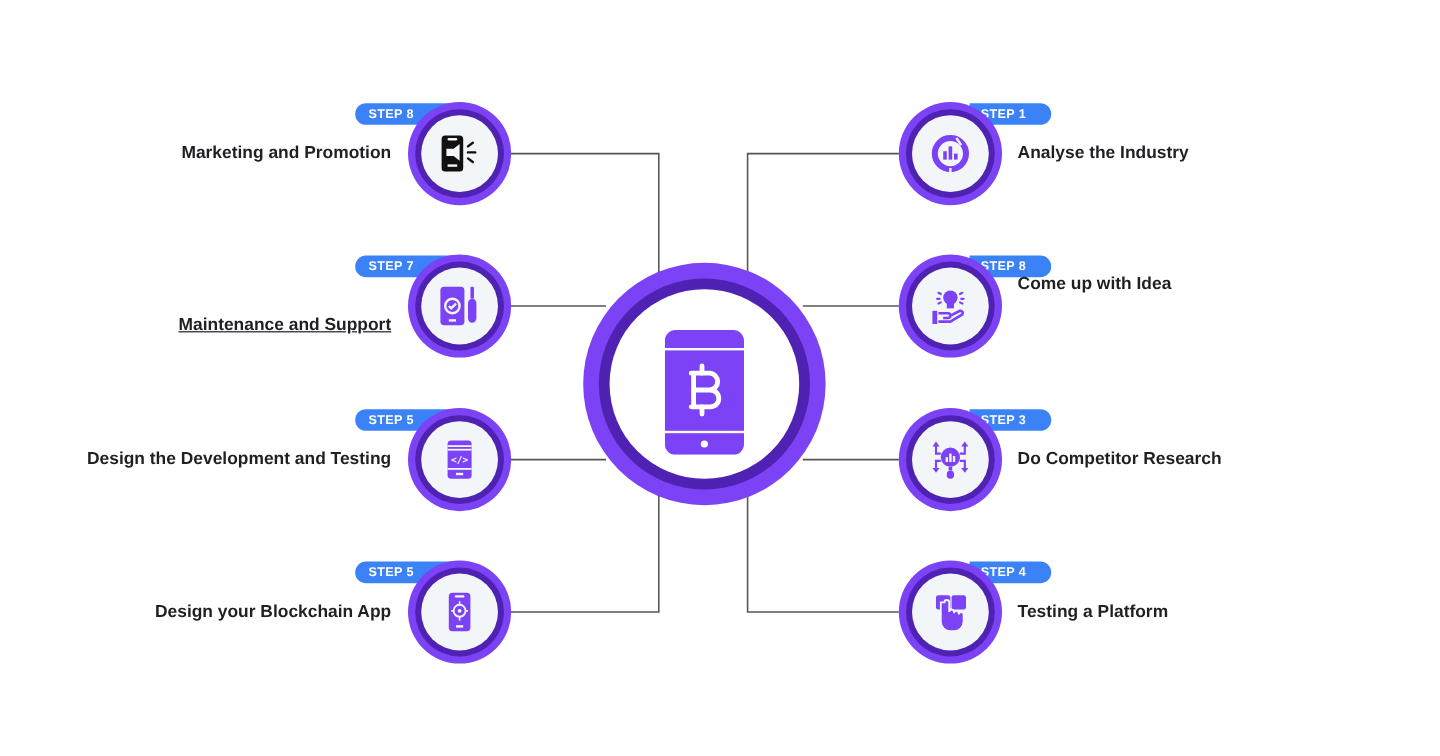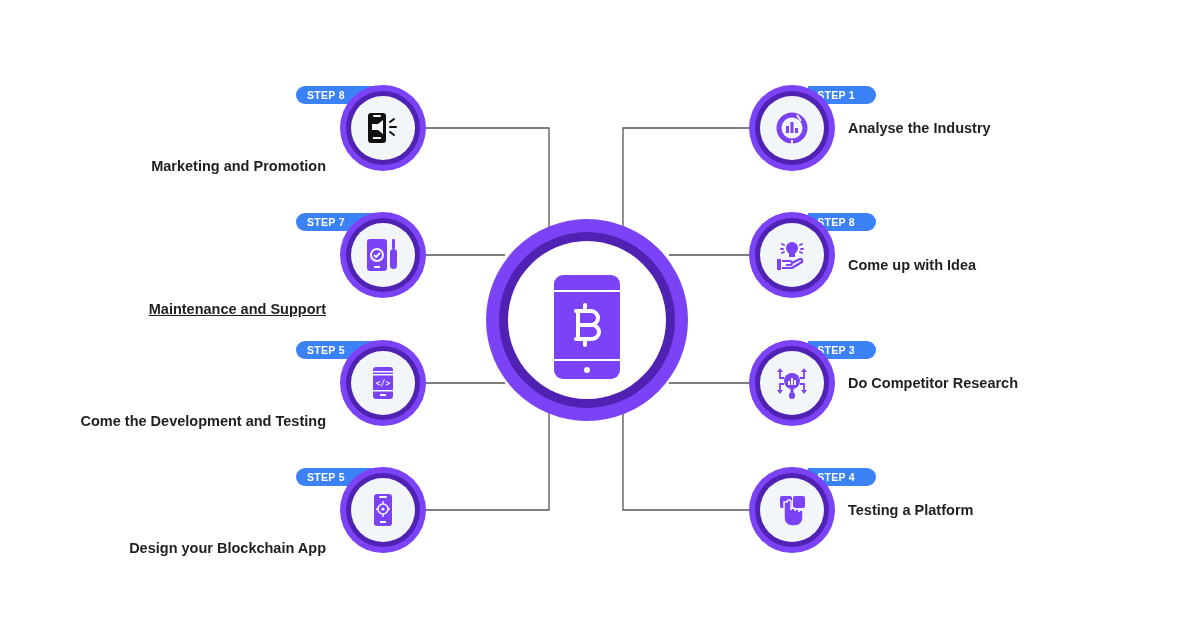--- a/index.html
+++ b/index.html
@@ -21,21 +21,21 @@
   .node .ring2 { position:absolute; left:6px; top:6px; width:74px; height:74px; border-radius:50%; background:#4F22B3; }
   .node .core { position:absolute; left:11px; top:11px; width:64px; height:64px; border-radius:50%; background:#F3F6F9; }
   .node .icon { position:absolute; left:21px; top:21px; width:44px; height:44px; }
 
   .pill { position:absolute; height:18px; background:#3b82f6; color:#ffffff; font-weight:700;
           font-size:10.5px; line-height:18px; letter-spacing:0.3px; }
   .pill.left { border-radius:9px 0 0 9px; padding-left:11px; }
   .pill.right { border-radius:0 9px 9px 0; padding-left:0; text-align:right; padding-right:21px; box-sizing:border-box; }
 
   .label { position:absolute; font-size:14.5px; font-weight:700; color:#1f1f24; white-space:nowrap; line-height:18px; }
-  .label.left { text-align:right;margin-top:38px; }
+  .label.left { text-align:right; }
 </style>
 </head>
 <body>
 
 <div class="canvas">
 
   <svg class="lines" width="1200" height="630">
     <g fill="none" stroke="#555555" stroke-width="1.3">
 
       <polyline points="425,128 549,128 549,228"></polyline>
@@ -116,21 +116,21 @@
       <div class="core"></div>
     <svg class="icon" viewBox="0 0 44 44">
       <rect x="12" y="6" width="20" height="32" rx="3" fill="#7B42F6"></rect>
       <rect x="12" y="10" width="20" height="1.5" fill="#F3F6F9"></rect>
       <rect x="12" y="13" width="20" height="1.5" fill="#F3F6F9"></rect>
       <rect x="12" y="29" width="20" height="1.5" fill="#F3F6F9"></rect>
       <rect x="19" y="33" width="6" height="2" fill="#F3F6F9"></rect>
       <text x="22" y="25" font-size="8" font-weight="700" fill="#F3F6F9" text-anchor="middle" font-family="DejaVu Sans Mono, monospace">&lt;/&gt;</text>
     </svg>
   </div>
-  <div class="label left" style="right:874px; top:374px;">Come the Development and Testing</div>
+  <div class="label left" style="right:874px; top:374px;">Design the Development and Testing</div>
 
   <div class="pill left" style="left:296px; top:468px; width:70px;">STEP 5</div>
   <div class="node" style="left:340px; top:467px;">
     <div class="ring"></div>
       <div class="ring2"></div>
       <div class="core"></div>
     <svg class="icon" viewBox="0 0 44 44">
       <rect x="13" y="6" width="18" height="32" rx="3" fill="#7B42F6"></rect>
       <rect x="18" y="8" width="8" height="2" rx="1" fill="#F3F6F9"></rect>
       <circle cx="22" cy="21" r="5" fill="none" stroke="#F3F6F9" stroke-width="1.6"></circle>
@@ -173,21 +173,21 @@
           <line x1="11" y1="16" x2="13" y2="16"></line>
           <line x1="12" y1="20" x2="14" y2="19"></line>
         <line x1="32" y1="11" x2="30" y2="12"></line>
           <line x1="33" y1="16" x2="31" y2="16"></line>
           <line x1="32" y1="20" x2="30" y2="19"></line>
       </g>
       <rect x="7" y="26" width="4" height="11" fill="#7B42F6"></rect>
       <path d="M12 28 h8 a2 2 0 0 1 0 4 h-4 M12 35 h10 l10 -6 a2 2 0 0 0 -2 -3 l-8 4" fill="none" stroke="#7B42F6" stroke-width="2.2" stroke-linejoin="round"></path>
     </svg>
   </div>
-  <div class="label" style="left:848px; top:256px;">Come up with Idea</div>
+  <div class="label" style="left:848px; top:228px;">Come up with Idea</div>
 
   <div class="pill right" style="left:808px; top:341px; width:68px;">STEP 3</div>
   <div class="node" style="left:749px; top:340px;">
     <div class="ring"></div>
       <div class="ring2"></div>
       <div class="core"></div>
     <svg class="icon" viewBox="0 0 44 44">
       <circle cx="22" cy="20" r="8" fill="#7B42F6"></circle>
       <rect x="18" y="20" width="2" height="4" fill="#F3F6F9"></rect>
       <rect x="21" y="17" width="2" height="7" fill="#F3F6F9"></rect>

